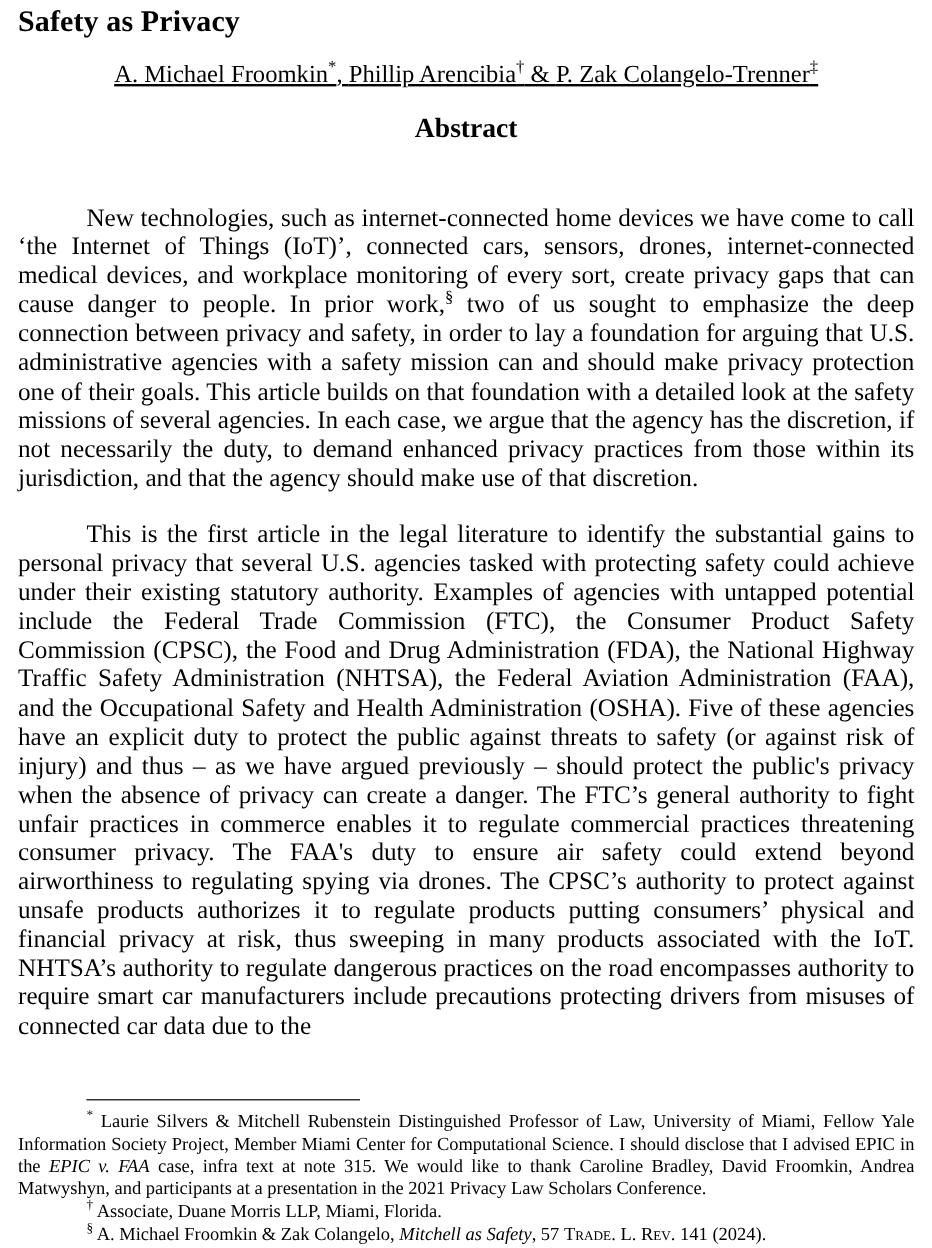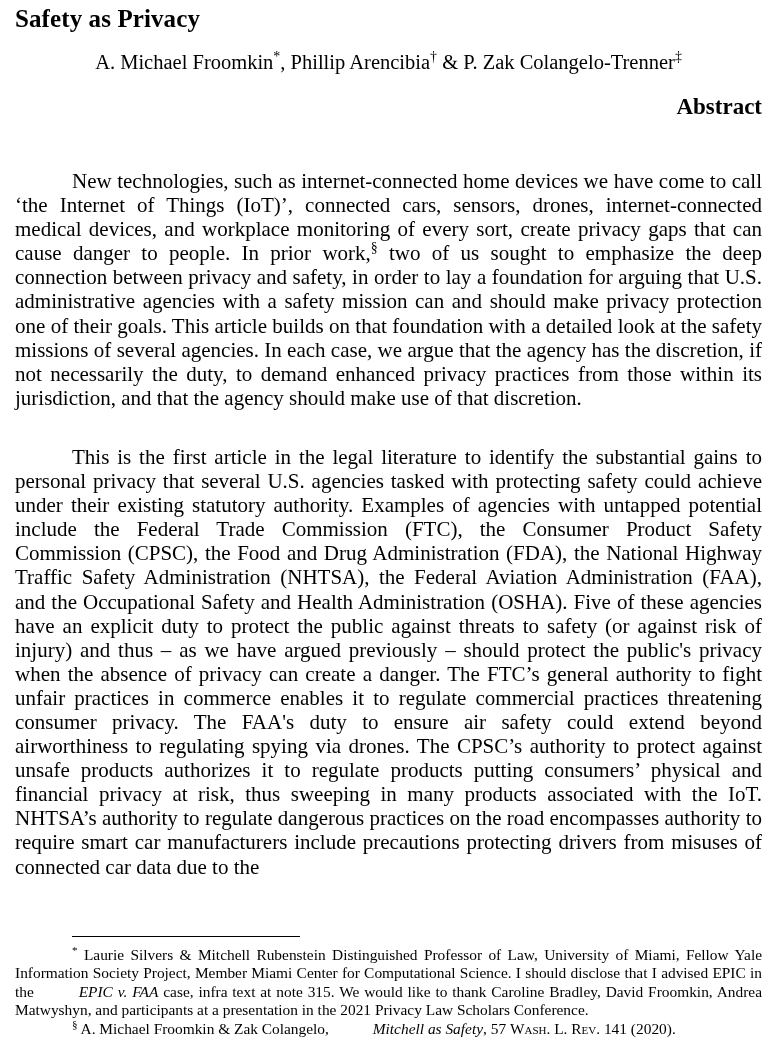--- a/index.html
+++ b/index.html
@@ -30,48 +30,49 @@
     line-height: 30px;
     letter-spacing: 0.1px;
     margin: 4px 0 0 0;
   }
   .authors {
     text-align: center;
     font-size: 20.5px;
     line-height: 26px;
     margin: 15px 0 0 0;
     white-space: nowrap;
+    text-decoration: underline;
   }
   .authors sup {
     font-size: 0.68em;
     vertical-align: super;
     line-height: 0;
   }
   .abstract-heading {
-    text-align: right;
+    text-align: center;
     font-weight: bold;
     font-size: 23px;
     line-height: 28px;
     margin: 18px 0 0 0;
   }
   
   .body-block {
     margin-top: 48px;
   }
   p.body-par {
     text-align: justify;
     text-justify: inter-word;
     font-size: 21px;
     line-height: 24.1px;
     margin: 0 0 0 0;
     text-indent: 57px;
     hyphens: none;
   }
   p.body-par + p.body-par {
-    margin-top: 35px;
+    margin-top: 23px;
   }
   p.body-par sup {
     font-size: 0.66em;
     vertical-align: super;
     line-height: 0;
   }
   
   .footnote-area {
     position: absolute;
     left: 15px;
@@ -94,21 +95,21 @@
     hyphens: none;
   }
   p.footnote + p.footnote {
     margin-top: 0.5px;
   }
   p.footnote .fn-mark {
     font-size: 0.72em;
     vertical-align: super;
     line-height: 0;
   }
-  .ital { font-style: italic; margin-left: 40px; }
+  .ital { font-style: italic; }
   .smallcaps {
     font-variant: small-caps;
   }
 </style>
 </head>
 <body>
 
 <div class="page">
 
   <h1 class="doc-title">Safety as Privacy</h1>
@@ -126,19 +127,20 @@
     <p class="body-par"><span>This is the first article in the legal literature to identify the substantial gains to personal privacy that several U.S. agencies tasked with protecting safety could achieve under their existing statutory authority. Examples of agencies with untapped potential include the Federal Trade Commission (FTC), the Consumer Product Safety Commission (CPSC), the Food and Drug Administration (FDA), the National Highway Traffic Safety Administration (NHTSA), the Federal Aviation Administration (FAA), and the Occupational Safety and Health Administration (OSHA). Five of these agencies have an explicit duty to protect the public against threats to safety (or against risk of injury) and thus – as we have argued previously – should protect the public's privacy when the absence of privacy can create a danger. The FTC’s general authority to fight unfair practices in commerce enables it to regulate commercial practices threatening consumer privacy. The FAA's duty to ensure air safety could extend beyond airworthiness to regulating spying via drones. The CPSC’s authority to protect against unsafe products authorizes it to regulate products putting consumers’ physical and financial privacy at risk, thus sweeping in many products associated with the IoT. NHTSA’s authority to regulate dangerous practices on the road encompasses authority to require smart car manufacturers include precautions protecting drivers from misuses of connected car data due to the</span></p>
 
   </div>
 
   <div class="footnote-area">
 
     <div class="footnote-rule"></div>
 
     <p class="footnote"><span class="fn-mark">*</span><span> Laurie Silvers &amp; Mitchell Rubenstein Distinguished Professor of Law, University of Miami, Fellow Yale Information Society Project, Member Miami Center for Computational Science. I should disclose that I advised EPIC in the </span><span class="ital">EPIC v. FAA</span><span> case, infra text at note 315. We would like to thank Caroline Bradley, David Froomkin, Andrea Matwyshyn, and participants at a presentation in the 2021 Privacy Law Scholars Conference.</span></p>
 
+    <p class="footnote"><span class="fn-mark">†</span><span> Associate, Duane Morris LLP, Miami, Florida.</span></p>
 
 
-    <p class="footnote"><span class="fn-mark">§</span><span> A. Michael Froomkin &amp; Zak Colangelo, </span><span class="ital">Mitchell as Safety</span><span>, 57 </span><span class="smallcaps">Wash. L. Rev.</span><span> 141 (2020).</span></p>
+    <p class="footnote"><span class="fn-mark">§</span><span> A. Michael Froomkin &amp; Zak Colangelo, </span><span class="ital">Mitchell as Safety</span><span>, 57 </span><span class="smallcaps">Trade. L. Rev.</span><span> 141 (2024).</span></p>
 
   </div>
 
 </div>
 
 </body></html>

